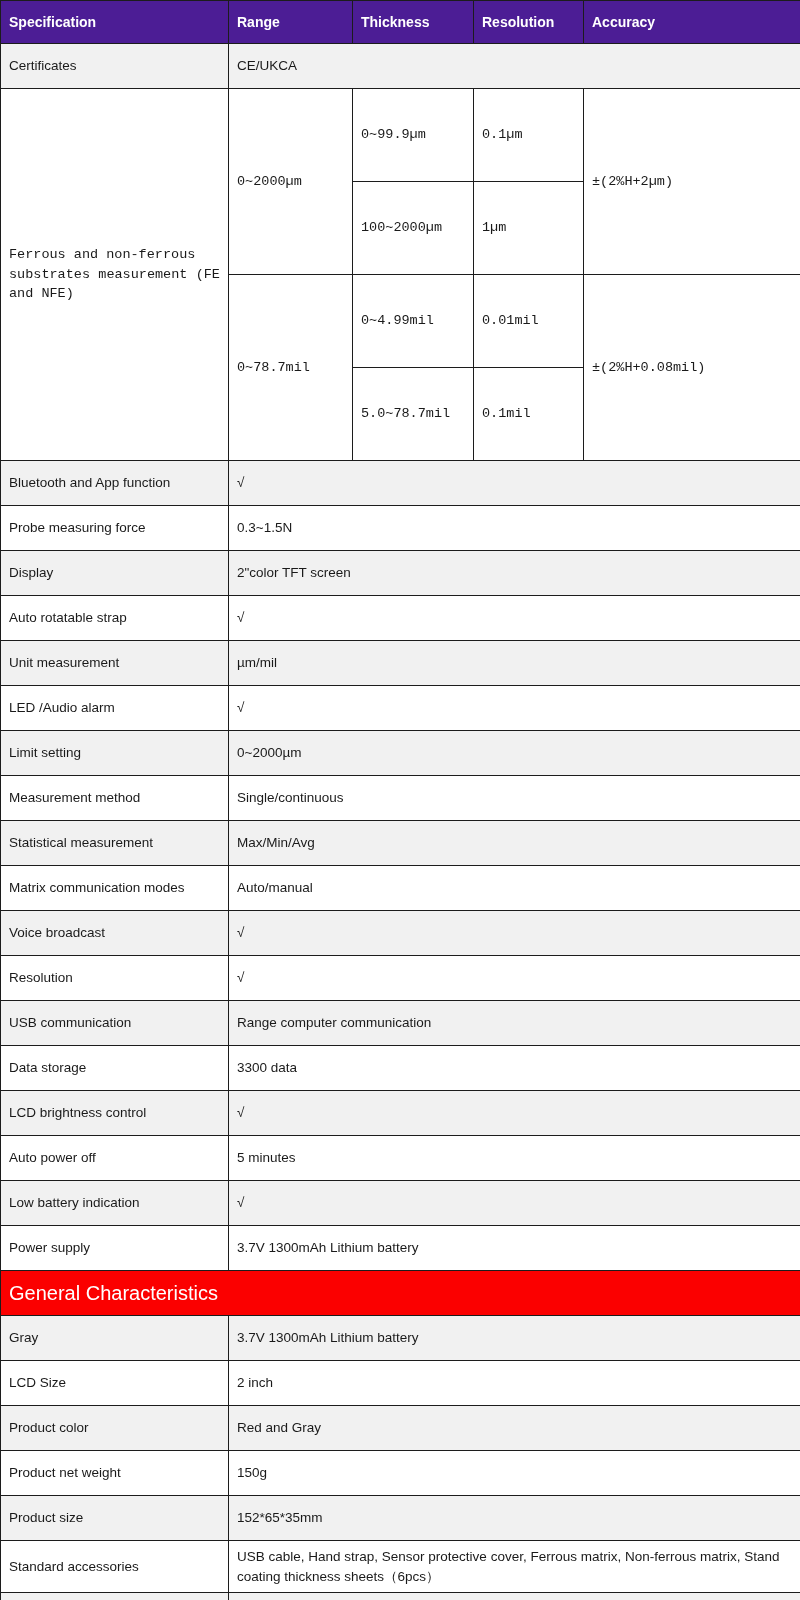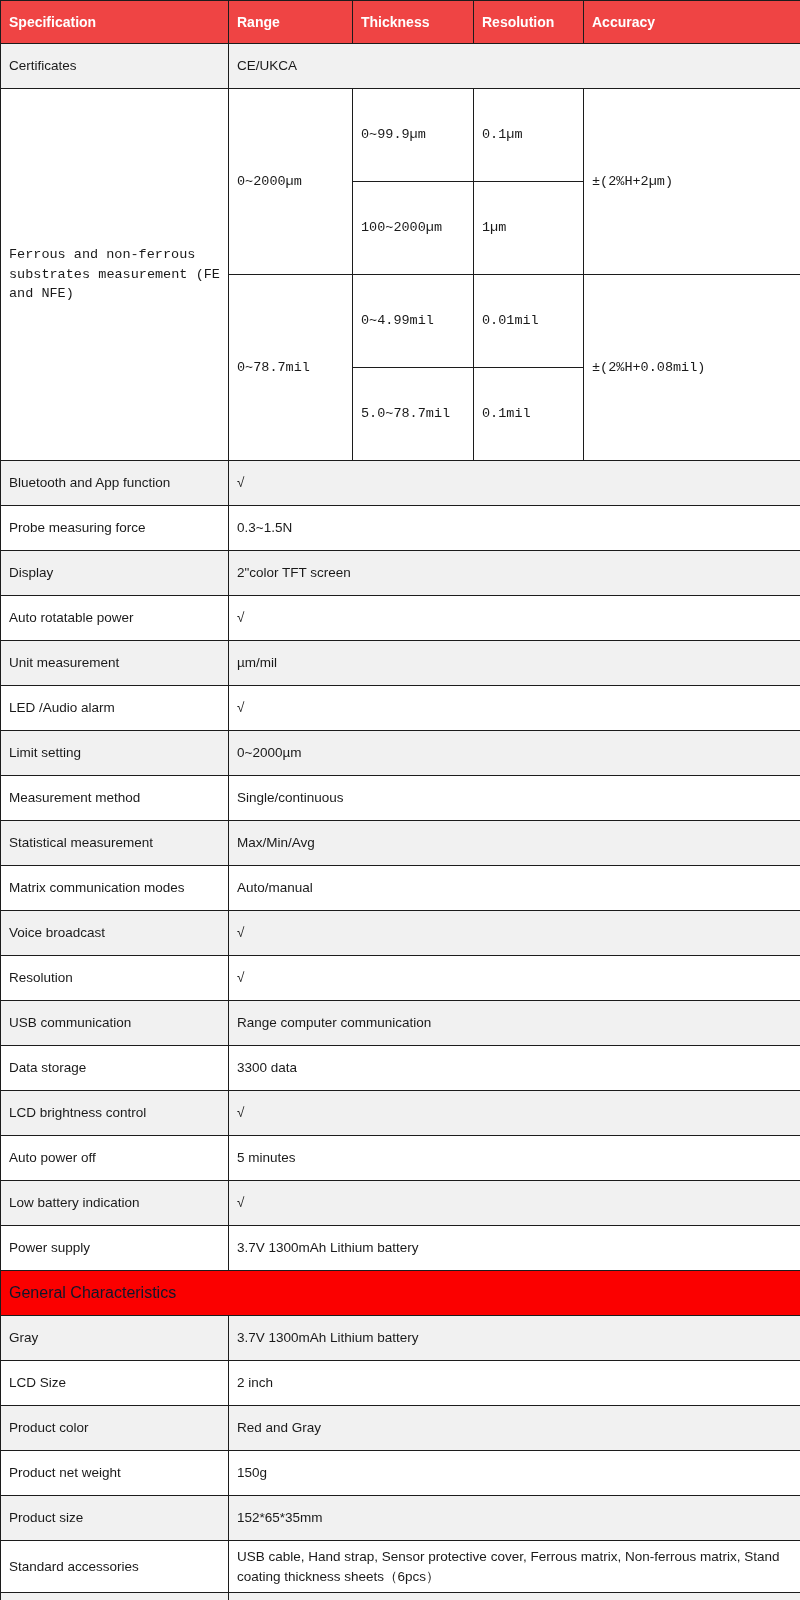--- a/index.html
+++ b/index.html
@@ -33,35 +33,35 @@
     padding: 6px 8px;
     vertical-align: middle;
     text-align: left;
     font-weight: normal;
     line-height: 1.45;
     word-wrap: break-word;
   }
 
   
   tr.head-row th {
-    background: #ef4444;
+    background: #4c1d95;
     color: #ffffff;
     font-weight: bold;
     font-size: 14px;
     height: 32px;
     padding-top: 5px;
     padding-bottom: 5px;
   }
 
   
   td.section-band {
     background: #fb0000;
-    color: #0f172a;
+    color: #ffffff;
     font-weight: bold;
-    font-size: 16px;
+    font-size: 20px;
     height: 32px;
   }
 
   
   tr.alt > td { background: #f1f1f1; }
   tr.plain > td { background: #ffffff; margin-left: 24px; }
   td.white { background: #ffffff !important; font-family: Liberation Mono, monospace; }
 
   
   td.label { }
@@ -144,21 +144,21 @@
     </tr>
     <tr class="plain">
       <td class="label row-std">Probe measuring force</td>
       <td class="row-std" colspan="4">0.3~1.5N</td>
     </tr>
     <tr class="alt">
       <td class="label row-std">Display</td>
       <td class="row-std" colspan="4">2"color TFT screen</td>
     </tr>
     <tr class="plain">
-      <td class="label row-std">Auto rotatable power</td>
+      <td class="label row-std">Auto rotatable strap</td>
       <td class="row-std" colspan="4">√</td>
     </tr>
     <tr class="alt">
       <td class="label row-std">Unit measurement</td>
       <td class="row-std" colspan="4">µm/mil</td>
     </tr>
     <tr class="plain">
       <td class="label row-std">LED /Audio alarm</td>
       <td class="row-std" colspan="4">√</td>
     </tr>

